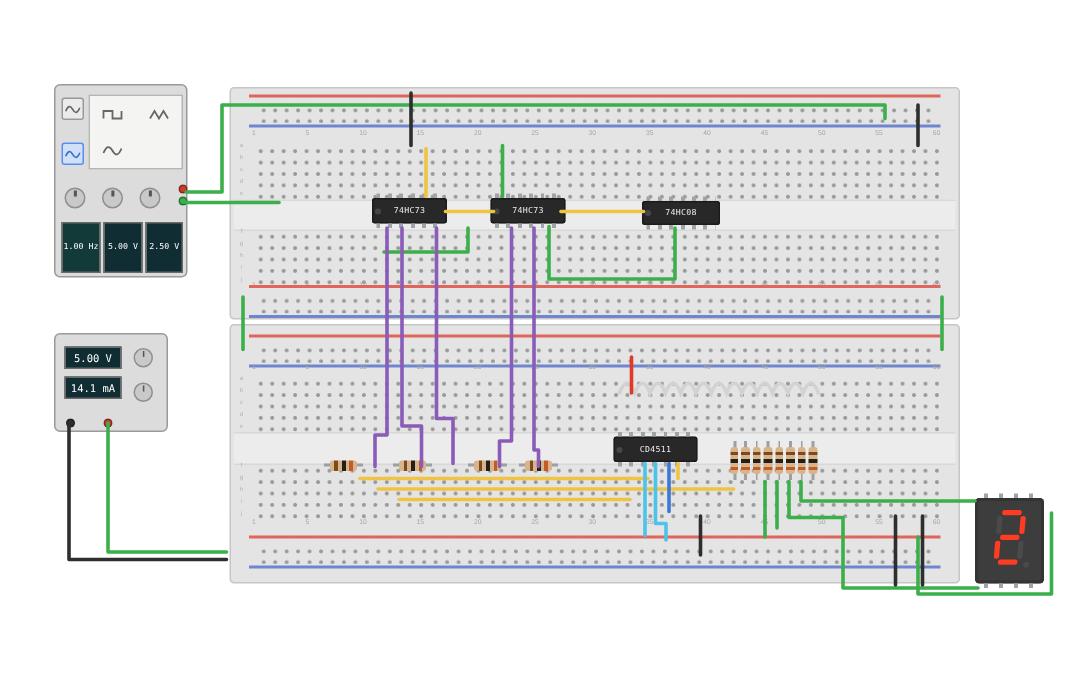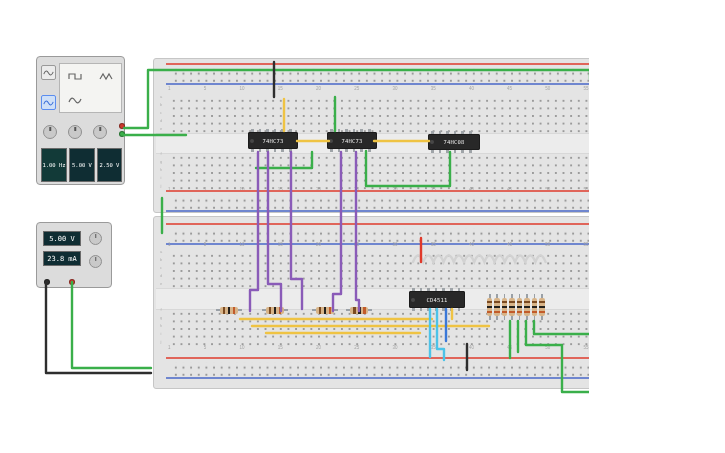--- a/index.html
+++ b/index.html
@@ -1,16 +1,16 @@
 <!DOCTYPE html>
 <html><head>
 <meta charset="utf-8">
 <style>
   html,body{margin:0;padding:0;background:#fff;}
-  #canvas{position:relative;width:589px;height:453px;background:#fff;overflow:hidden;
+  #canvas{position:relative;width:725px;height:453px;background:#fff;overflow:hidden;
           font-family:"Liberation Sans",sans-serif;}
 
   
   .breadboard{position:absolute;background:#e4e4e4;border:1px solid #c6c6c6;border-radius:3px;box-sizing:border-box;}
   .rail{position:absolute;left:10px;right:10px;height:22px;}
   .rline{position:absolute;left:2px;right:2px;height:1.6px;}
   .rline.red{top:0;background:#e0655a;}
   .rline.blue{bottom:0;background:#6f86cf;}
   .rail .dots{position:absolute;left:6px;right:6px;top:4.5px;height:14px;}
   .dots{background-image:radial-gradient(circle,#9a9a9a 1.05px,rgba(0,0,0,0) 1.5px);
@@ -219,21 +219,21 @@
     <div class="knob" style="left:56px;top:68px;width:14px;height:14px"></div>
     <div class="lcd" style="left:4px;top:91px;width:26px;height:34px;background:#123a38">1.00 Hz</div>
     <div class="lcd" style="left:32px;top:91px;width:26px;height:34px">5.00 V</div>
     <div class="lcd" style="left:60px;top:91px;width:25px;height:34px">2.50 V</div>
     <div class="term" style="left:82px;top:66px;background:#cc3b2e"></div>
     <div class="term" style="left:82px;top:74px;background:#3aaf4a"></div>
   </div>
 
   <div class="panel" style="left:36px;top:222px;width:76px;height:66px">
     <div class="lcd big" style="left:6px;top:8px;width:38px;height:15px">5.00 V</div>
-    <div class="lcd big" style="left:6px;top:28px;width:38px;height:15px">23.8 mA</div>
+    <div class="lcd big" style="left:6px;top:28px;width:38px;height:15px">14.1 mA</div>
     <div class="knob" style="left:52px;top:9px;width:13px;height:13px"></div>
     <div class="knob" style="left:52px;top:32px;width:13px;height:13px"></div>
     <div class="term" style="left:7px;top:56px;background:#2e2e2e"></div>
     <div class="term" style="left:32px;top:56px;background:#cc3b2e"></div>
   </div>
 
   <div class="ic" style="left:248px;top:132px;width:50px;height:17px">
     <div class="pins top"></div>
     <span class="ic-label">74HC73</span>
     <div class="pins bottom"></div>

